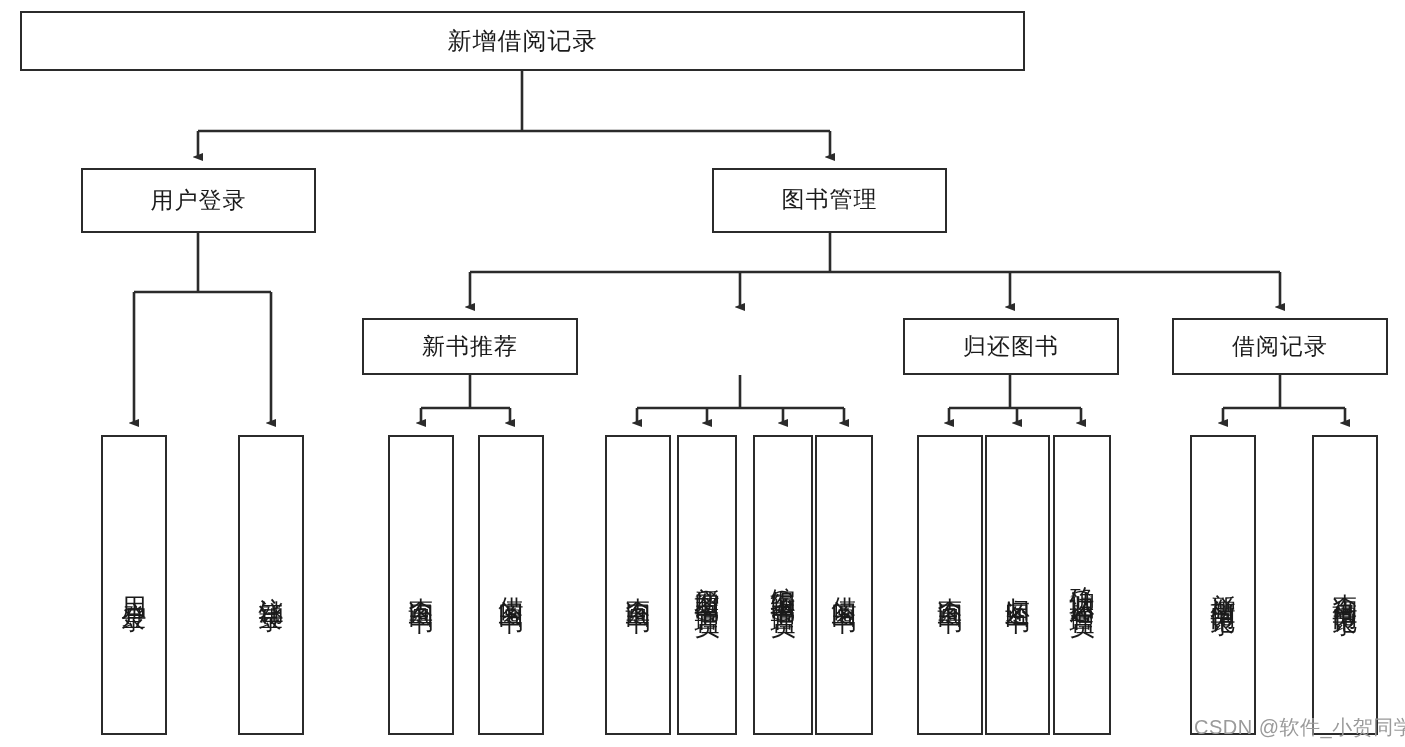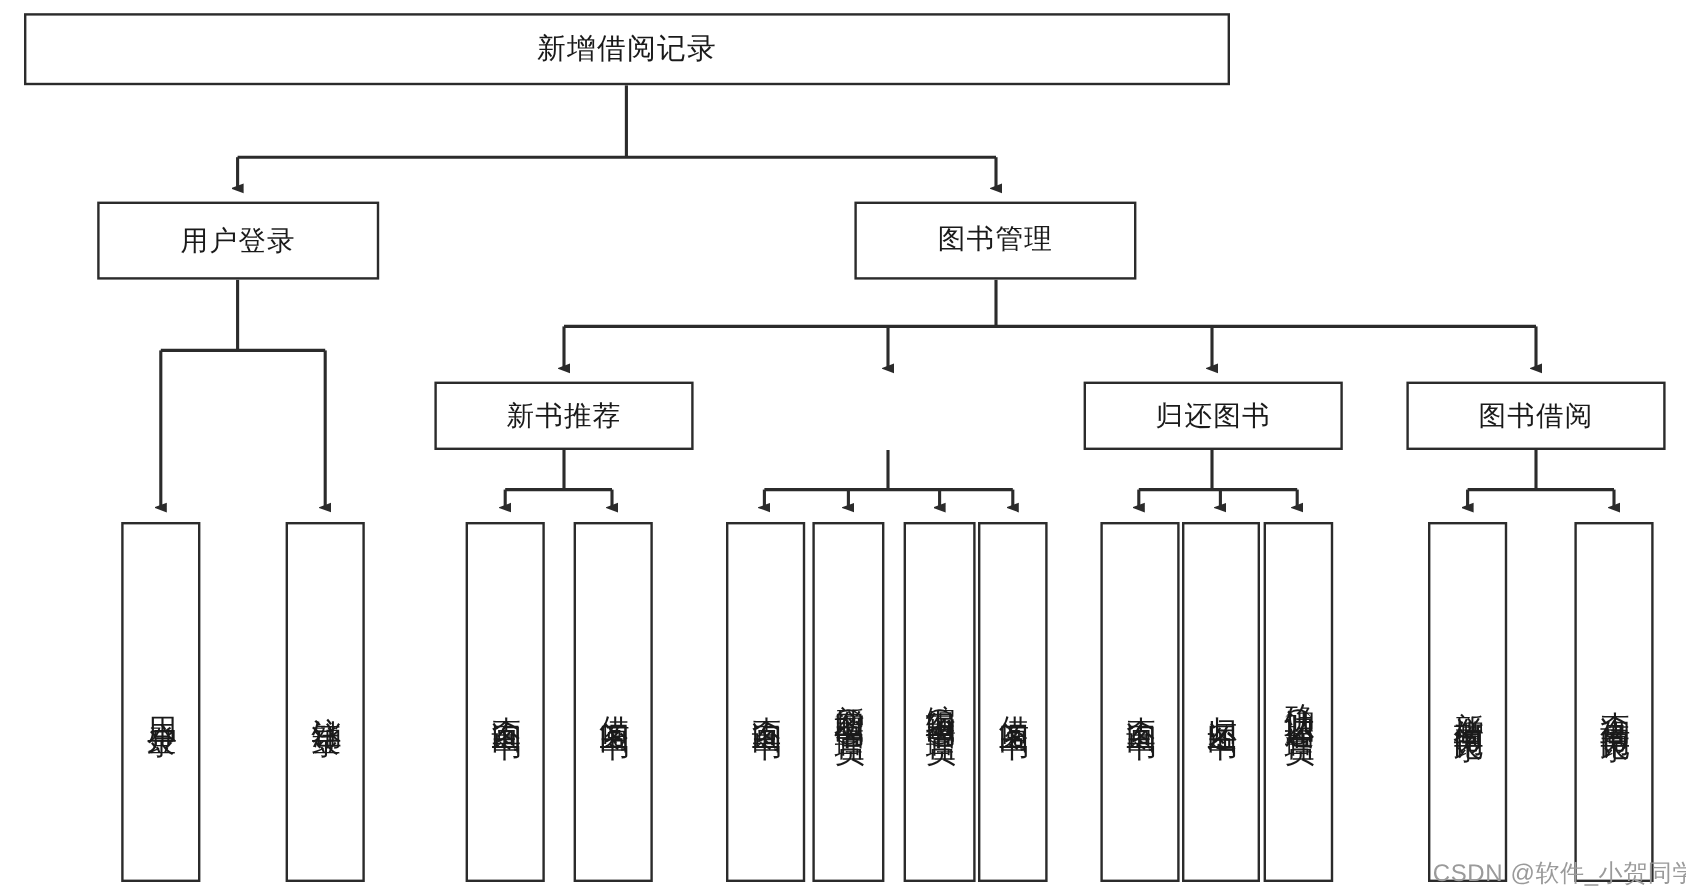--- a/index.html
+++ b/index.html
@@ -136,21 +136,21 @@
     <span class="lbl">图书管理</span>
   </div>
 
   <div class="node h" style="left:362px; top:318px; width:216px; height:57px;">
     <span class="lbl">新书推荐</span>
   </div>
   <div class="node h" style="left:903px; top:318px; width:216px; height:57px;">
     <span class="lbl">归还图书</span>
   </div>
   <div class="node h" style="left:1172px; top:318px; width:216px; height:57px;">
-    <span class="lbl">图书借阅</span>
+    <span class="lbl">借阅记录</span>
   </div>
 
   <div class="node v" style="left:101px; top:435px; width:66px; height:300px;">
     <span class="lbl">用户登录</span>
   </div>
   <div class="node v" style="left:238px; top:435px; width:66px; height:300px;">
     <span class="lbl">注销登录</span>
   </div>
 
   <div class="node v" style="left:388px; top:435px; width:66px; height:300px;">

